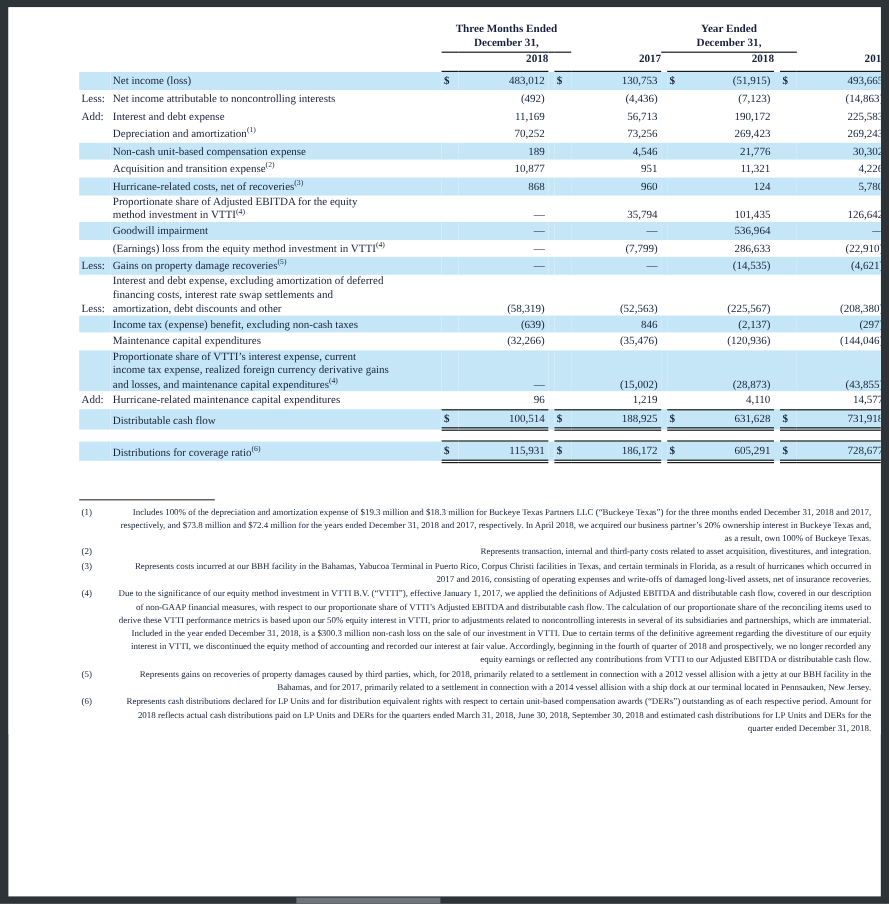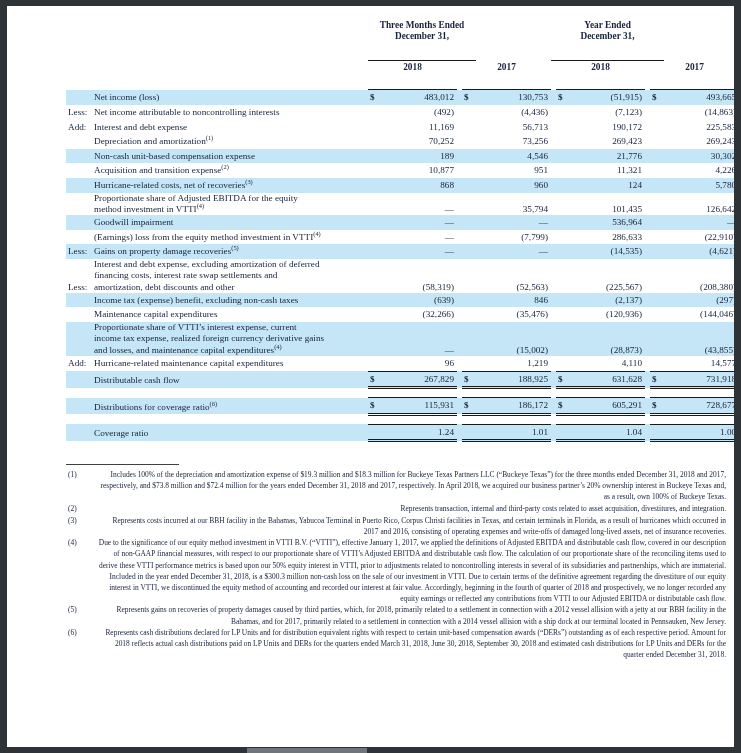--- a/index.html
+++ b/index.html
@@ -47,31 +47,31 @@
   col.c-gap   { width: 5px; }
 
   td, th { padding: 0; vertical-align: bottom; }
 
   
   .hdr-group {
     text-align: center;
     font-weight: bold;
     font-size: 9.3px;
     line-height: 11.2px;
-    padding-bottom: 18px;
+    padding-bottom: 1px;
     white-space: nowrap;
   }
   .hdr-group .l2 { display: block; }
   .rule-group { border-bottom: 1.4px solid #1a1a1a; }
   .hdr-year {
-    text-align: center;
+    text-align: right;
     font-weight: bold;
     font-size: 9.3px;
     line-height: 13px;
-    padding-bottom: 15px;
+    padding-bottom: 2px;
   }
   .rule-year { border-bottom: 1.4px solid #1a1a1a; }
 
   
   tr.band > td { background: #c5e6f7; }
   tr.row > td {
     height: 14.6px;
     line-height: 14.6px;
   }
   tr.row.multi > td { line-height: 11.3px; }
@@ -427,21 +427,21 @@
             <td class="sym botline"></td>
             <td class="num botline">4,110</td>
             <td class="gap"></td>
             <td class="sym botline"></td>
             <td class="num botline">14,577</td>
           </tr>
           <tr class="row band">
             <td class="pre"></td>
             <td class="label">Distributable cash flow</td>
             <td class="sym topline dbl">$</td>
-            <td class="num topline dbl">267,829</td>
+            <td class="num topline dbl">100,514</td>
             <td class="gap"></td>
             <td class="sym topline dbl">$</td>
             <td class="num topline dbl">188,925</td>
             <td class="gap"></td>
             <td class="sym topline dbl">$</td>
             <td class="num topline dbl">631,628</td>
             <td class="gap"></td>
             <td class="sym topline dbl">$</td>
             <td class="num topline dbl">731,918</td>
           </tr>
@@ -458,35 +458,20 @@
             <td class="num topline dbl">186,172</td>
             <td class="gap"></td>
             <td class="sym topline dbl">$</td>
             <td class="num topline dbl">605,291</td>
             <td class="gap"></td>
             <td class="sym topline dbl">$</td>
             <td class="num topline dbl">728,677</td>
           </tr>
           <tr class="spacer">
             <td colspan="13"></td>
-          </tr>
-          <tr class="row band">
-            <td class="pre"></td>
-            <td class="label">Coverage ratio</td>
-            <td class="sym topline dbl"></td>
-            <td class="num topline dbl">1.24</td>
-            <td class="gap"></td>
-            <td class="sym topline dbl"></td>
-            <td class="num topline dbl">1.01</td>
-            <td class="gap"></td>
-            <td class="sym topline dbl"></td>
-            <td class="num topline dbl">1.04</td>
-            <td class="gap"></td>
-            <td class="sym topline dbl"></td>
-            <td class="num topline dbl">1.00</td>
           </tr>
           <tr class="spacer2">
             <td colspan="13"></td>
           </tr>
         </tbody>
     </table>
 
     <div class="fn-wrap">
       <div class="fn-rule"></div>
       <table class="fn">

